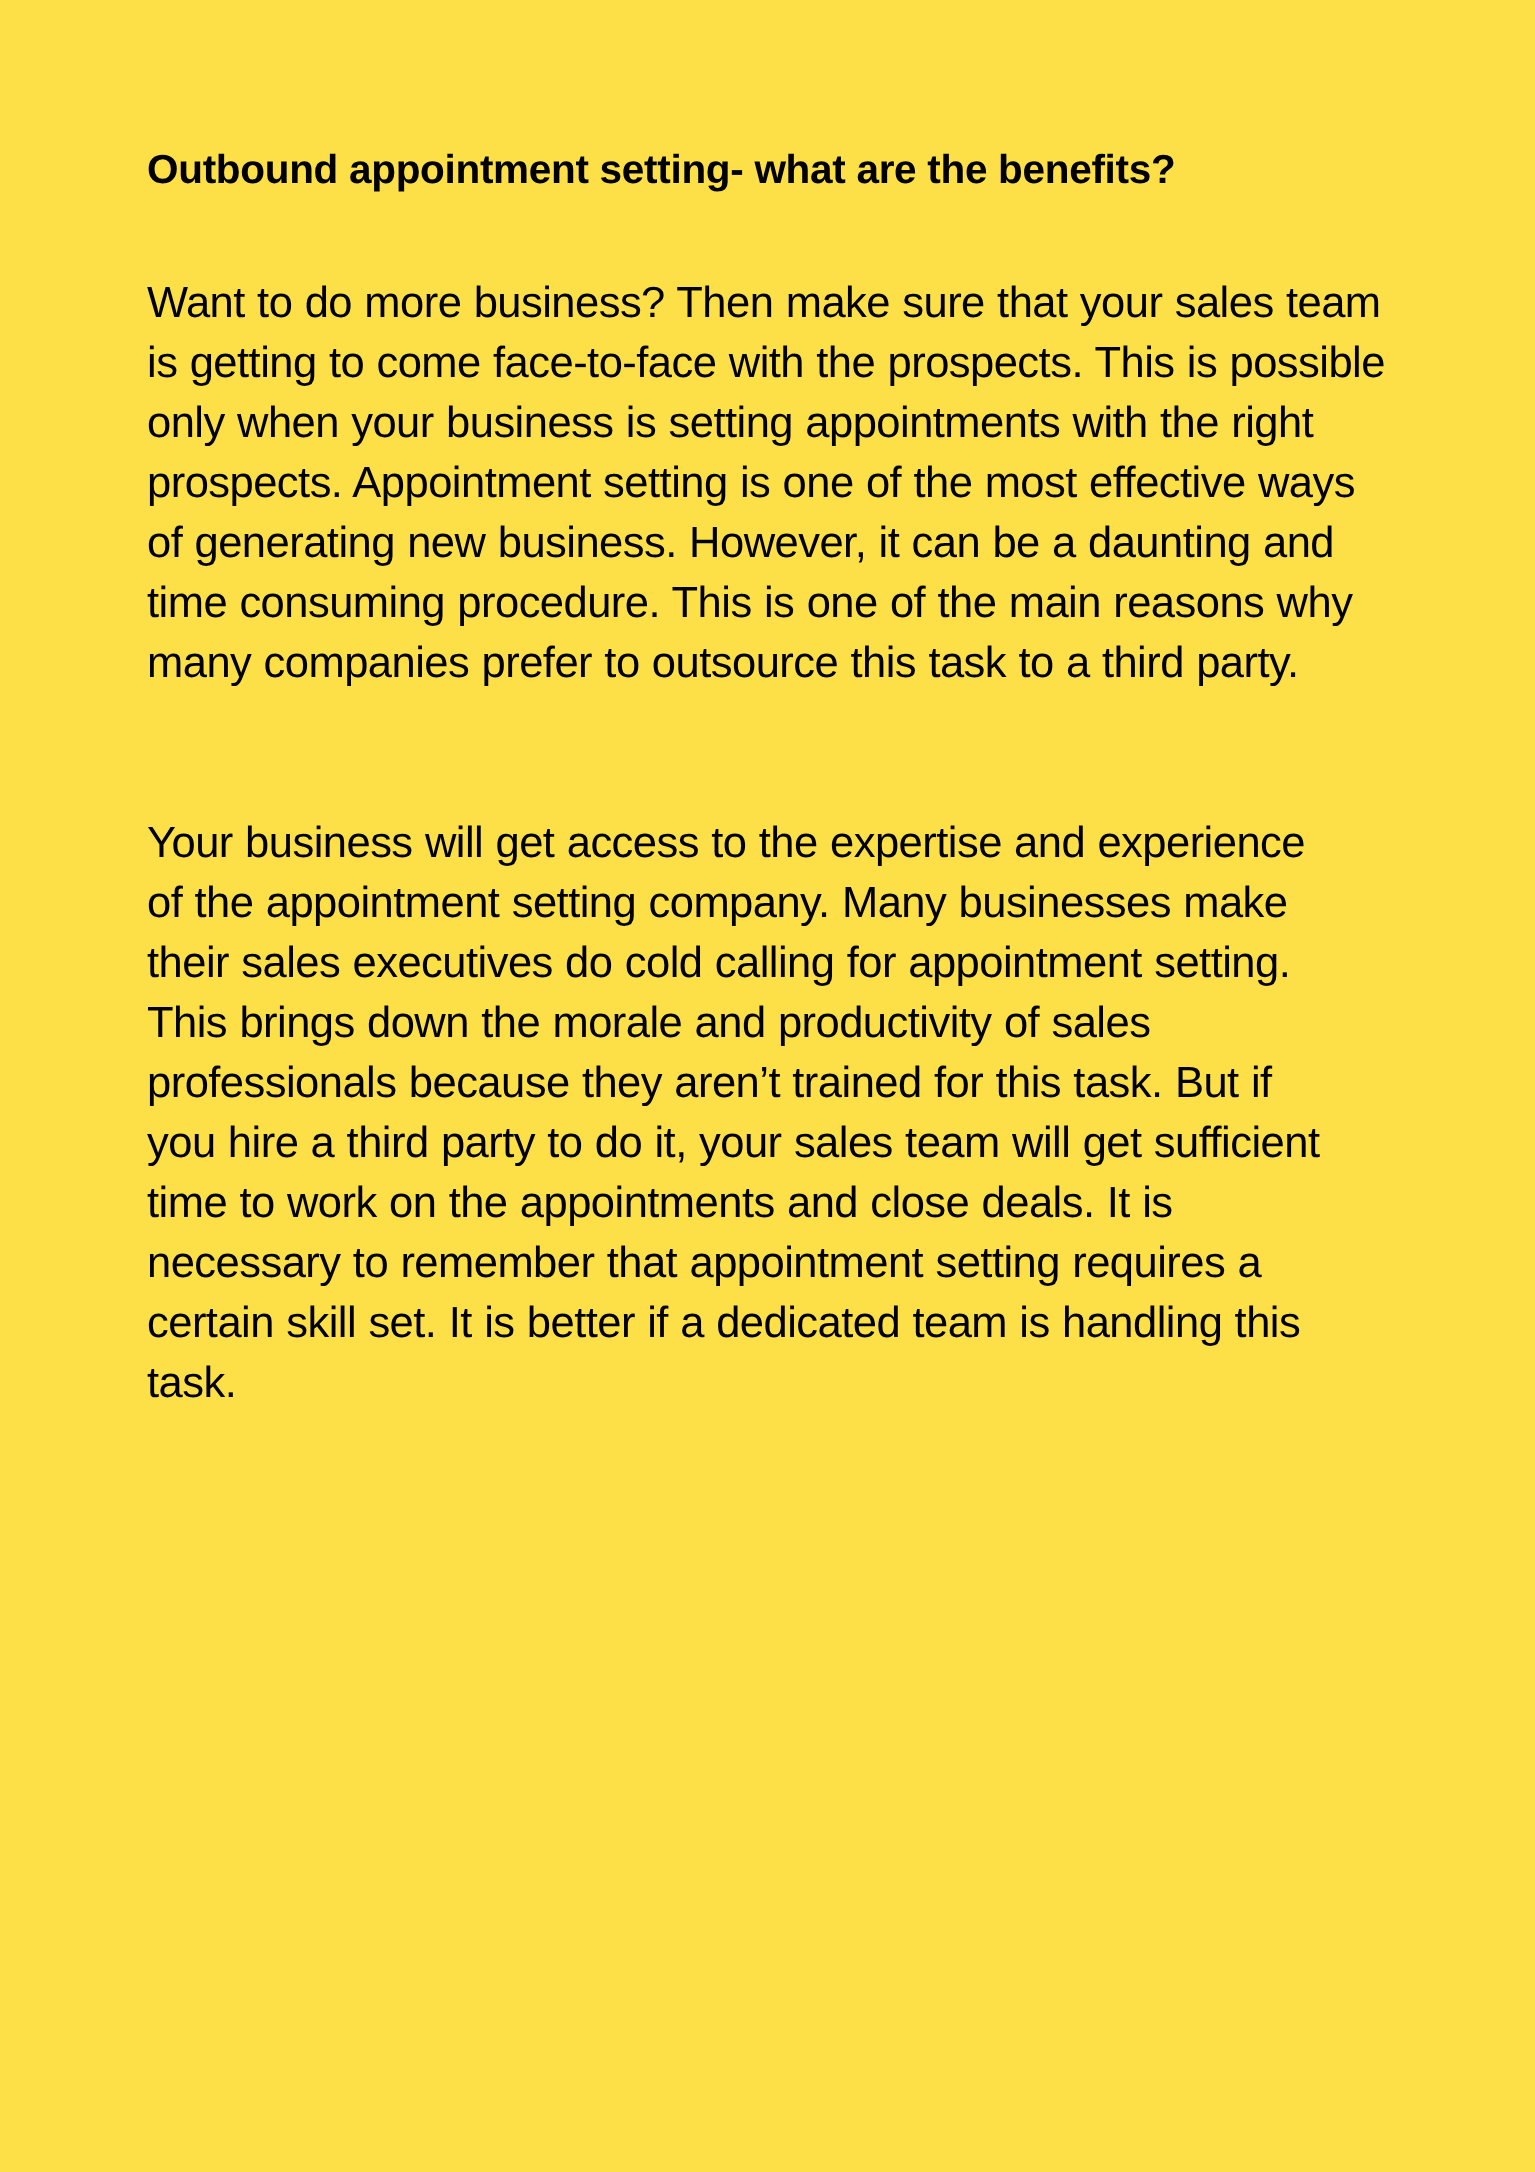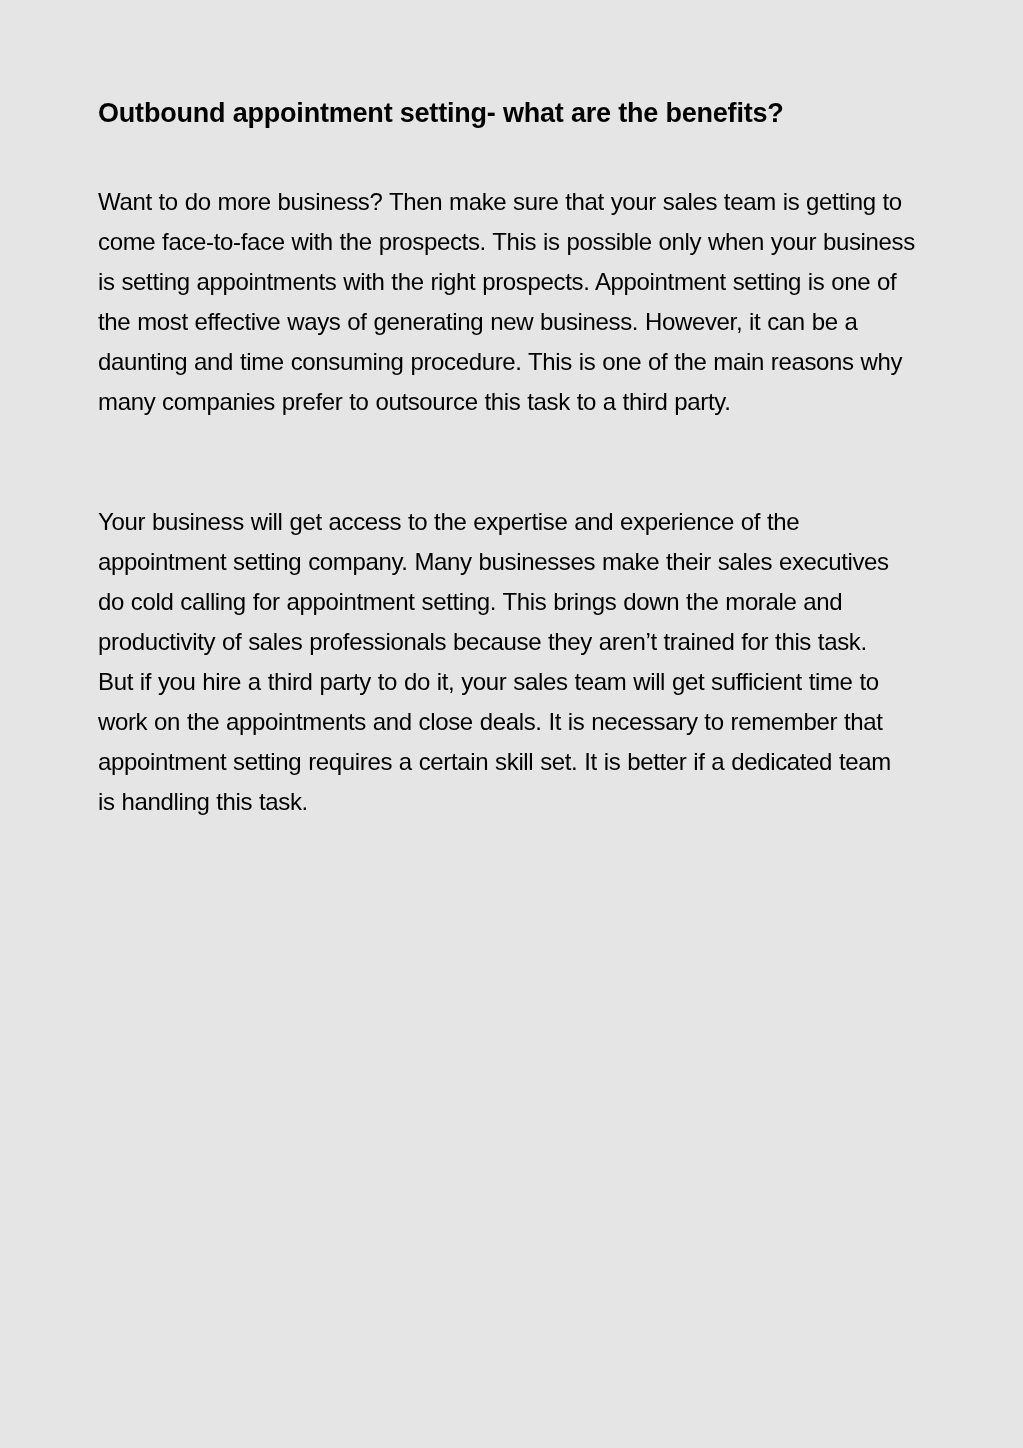--- a/index.html
+++ b/index.html
@@ -5,21 +5,21 @@
   html, body {
     margin: 0;
     padding: 0;
     background: #ffffff;
   }
 
   .page {
     position: relative;
     width: 1023px;
     height: 1448px;
-    background: #e5e5e5;
+    background: #fde047;
     overflow: hidden;
     box-sizing: border-box;
   }
 
   .content {
     position: absolute;
     left: 98px;
     top: 96px;
     width: 836px;
   }
@@ -32,21 +32,21 @@
     line-height: 34px;
     letter-spacing: -0.2px;
     color: #000000;
     max-width: 730px;
   }
 
   .body-para {
     margin: 0;
     font-family: "Liberation Sans", "DejaVu Sans", sans-serif;
     font-weight: 400;
-    font-size: 24px;
+    font-size: 29px;
     line-height: 40px;
     letter-spacing: -0.35px;
     color: #000000;
     word-spacing: 0.5px;
   }
 
   .gap-after-title { height: 52px; }
   .gap-para { height: 40px; }
 
   .doc-link {

